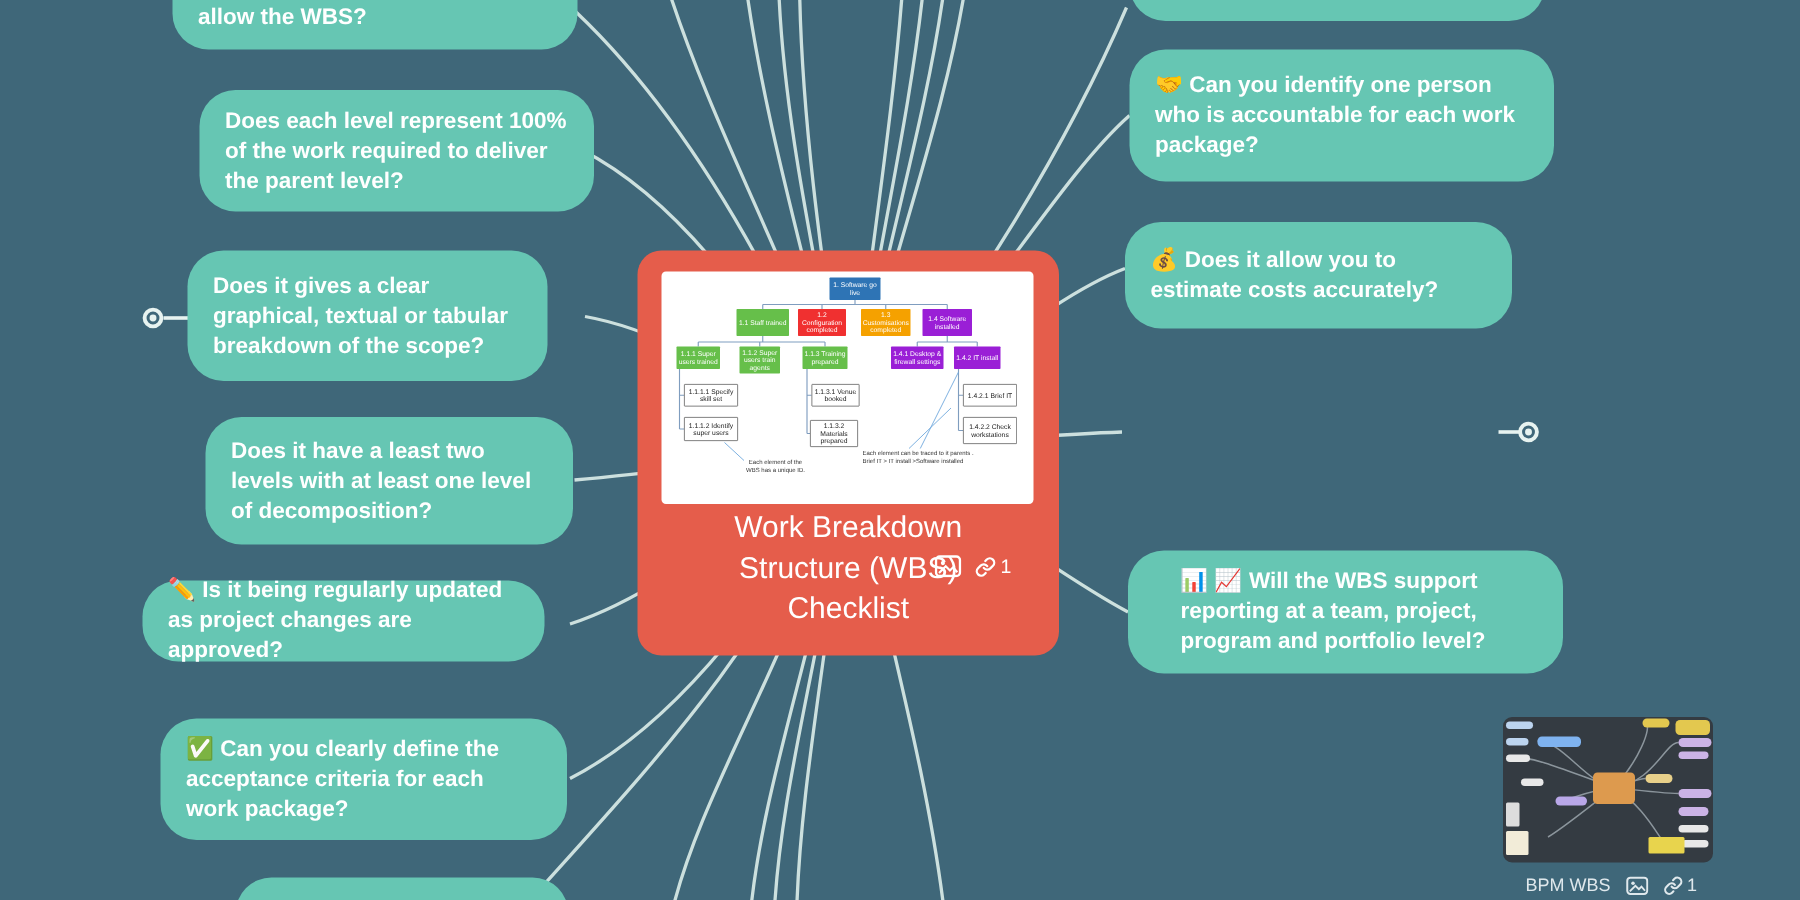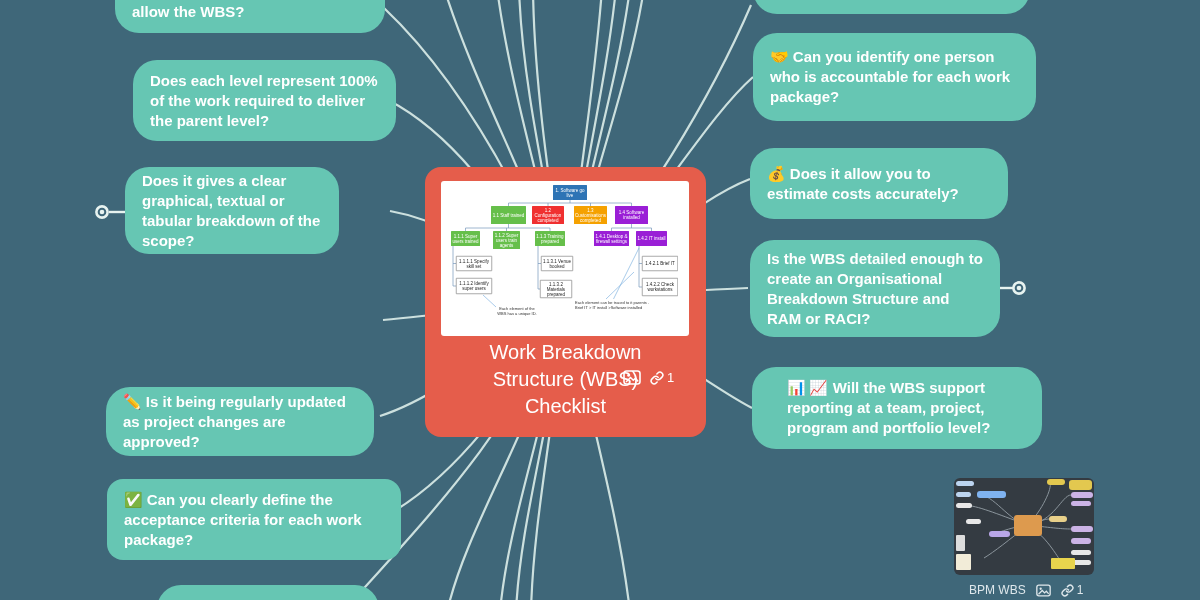--- a/index.html
+++ b/index.html
@@ -52,21 +52,21 @@
     position:absolute;left:0;right:0;top:172px;text-align:center;
     color:#ffffff;font-size:20px;line-height:27px;font-weight:400;
   }
   .root-title .tt{display:block;margin:0 auto;width:190px;}
   .root-icons{
     position:absolute;left:198px;top:203px;display:flex;align-items:center;gap:9px;
     color:#ffffff;font-size:13px;z-index:4;
   }
   .root-icons svg{display:block;}
   
-  .float-node{position:absolute;left:954px;top:478px;z-index:2;}
+  .float-node{position:absolute;left:1002px;top:478px;z-index:2;}
   .float-img{
     position:relative;width:140px;height:97px;background:#343b42;
     border-radius:6px;overflow:hidden;
   }
   .pill{position:absolute;border-radius:3px;}
   .float-caption{
     position:absolute;left:15px;top:105px;display:flex;align-items:center;gap:10px;
     color:#dfe8ec;font-size:12px;font-weight:400;white-space:nowrap;
   }
   .float-caption svg{display:block;}
@@ -120,44 +120,44 @@
       <circle cx="1019" cy="288" r="2.3" fill="#e7f3f0"></circle>
     </g>
   </svg>
 
   <div class="mnode cut-top" style="left:115px;top:-48px;width:270px;height:81px;">
     <span>allow the WBS?</span>
   </div>
   <div class="mnode" style="left:122px;top:60px;width:263px;height:81px;margin-left:11px;">
     <span>Does each level represent 100% of the work required to deliver the parent level?</span>
   </div>
-  <div class="mnode" style="left:125px;top:167px;width:214px;height:87px;">
+  <div class="mnode" style="left:125px;top:167px;width:240px;height:87px;">
     <span>Does it gives a clear graphical, textual or tabular breakdown of the scope?</span>
   </div>
-  <div class="mnode" style="left:106px;top:387px;width:268px;height:69px;">
+  <div class="mnode" style="left:137px;top:278px;width:245px;height:85px;">
+    <span>Does it have a least two levels with at least one level of decomposition?</span>
+  </div>
+  <div class="mnode" style="left:95px;top:387px;width:268px;height:54px;">
     <span>✏️ Is it being regularly updated as project changes are approved?</span>
   </div>
-  <div class="mnode" style="left:107px;top:479px;width:294px;height:81px;border-radius:16px;">
+  <div class="mnode" style="left:107px;top:479px;width:271px;height:81px;">
     <span>✅ Can you clearly define the acceptance criteria for each work package?</span>
   </div>
   <div class="mnode" style="left:157px;top:585px;width:222px;height:50px;">
     <span></span>
   </div>
 
   <div class="mnode" style="left:753px;top:-50px;width:277px;height:64px;">
     <span></span>
   </div>
   <div class="mnode" style="left:753px;top:33px;width:283px;height:88px;">
     <span>🤝 Can you identify one person who is accountable for each work package?</span>
   </div>
   <div class="mnode" style="left:750px;top:148px;width:258px;height:71px;">
     <span>💰 Does it allow you to estimate costs accurately?</span>
-  </div>
-  <div class="mnode" style="left:750px;top:240px;width:250px;height:97px;">
-    <span>Is the WBS detailed enough to create an Organisational Breakdown Structure and RAM or RACI?</span>
   </div>
   <div class="mnode" style="left:752px;top:367px;width:290px;height:82px;padding-left:35px;">
     <span>📊 📈 Will the WBS support reporting at a team, project, program and portfolio level?</span>
   </div>
 
   <div class="root-card">
     <div class="wbs-thumb">
       <div class="wbs-inner">
         <svg width="496" height="310" style="position:absolute;left:0;top:0;">
           <g stroke="#7f9dbf" stroke-width="1.5" fill="none">

